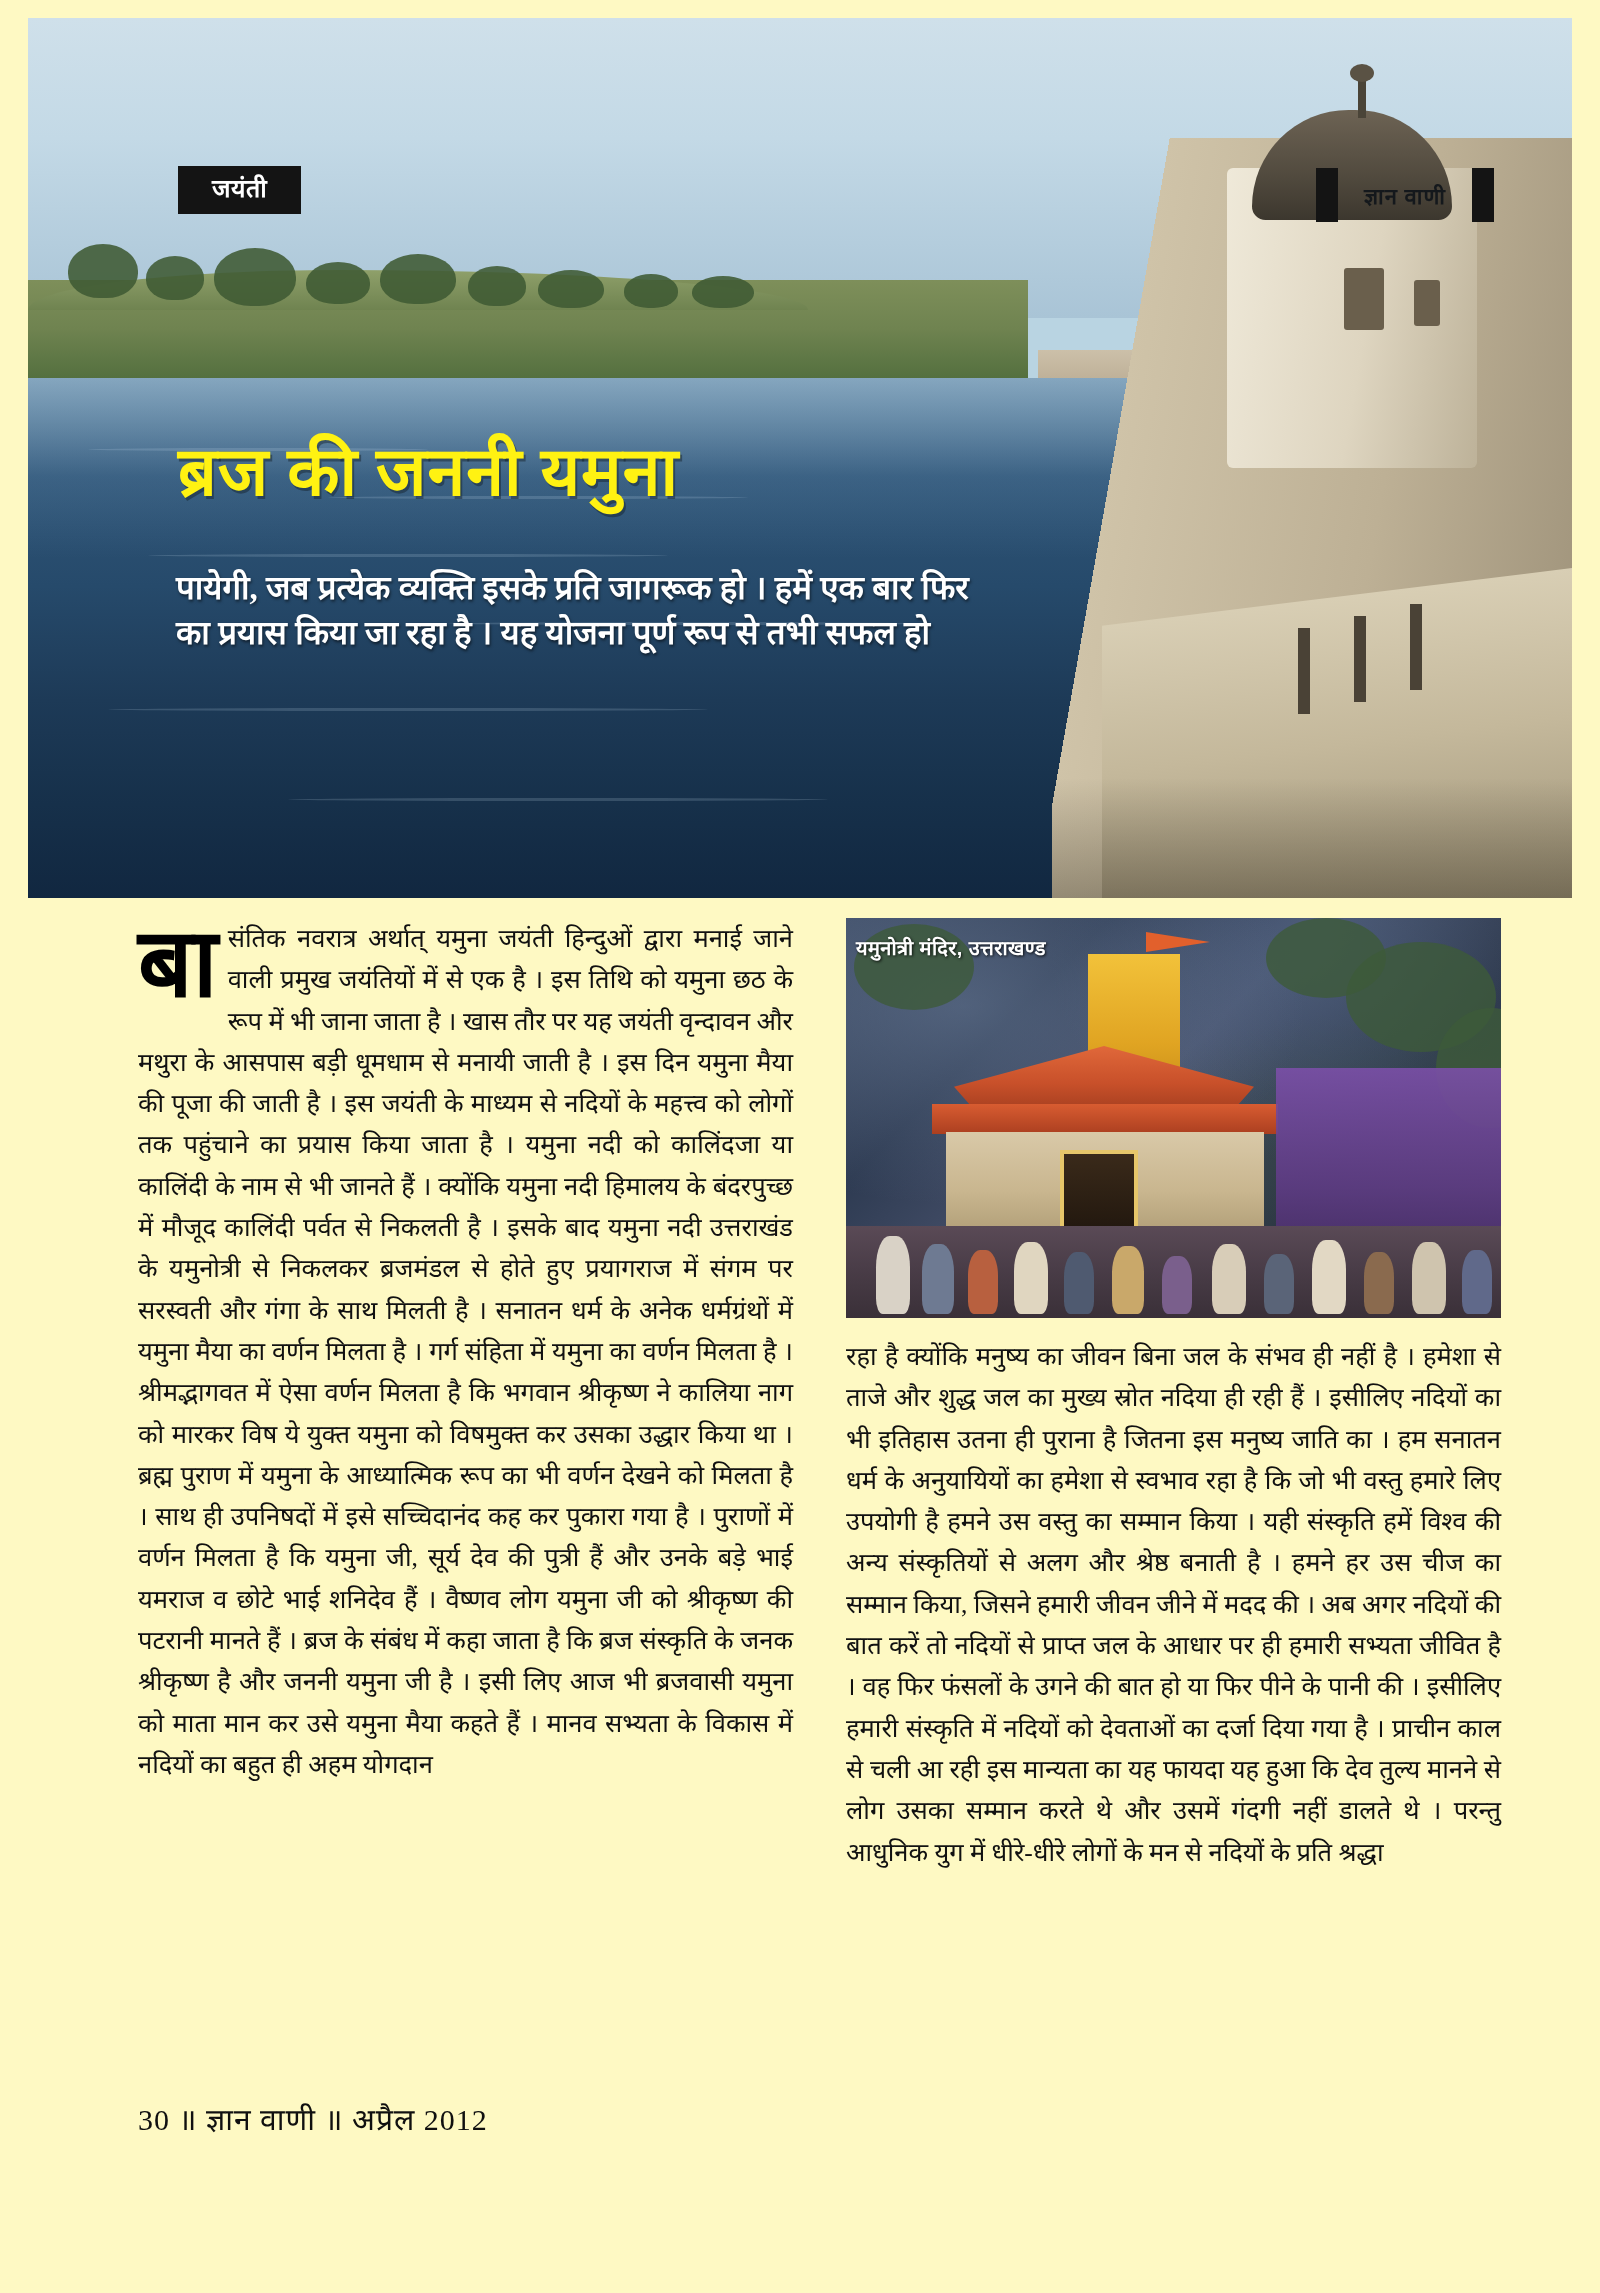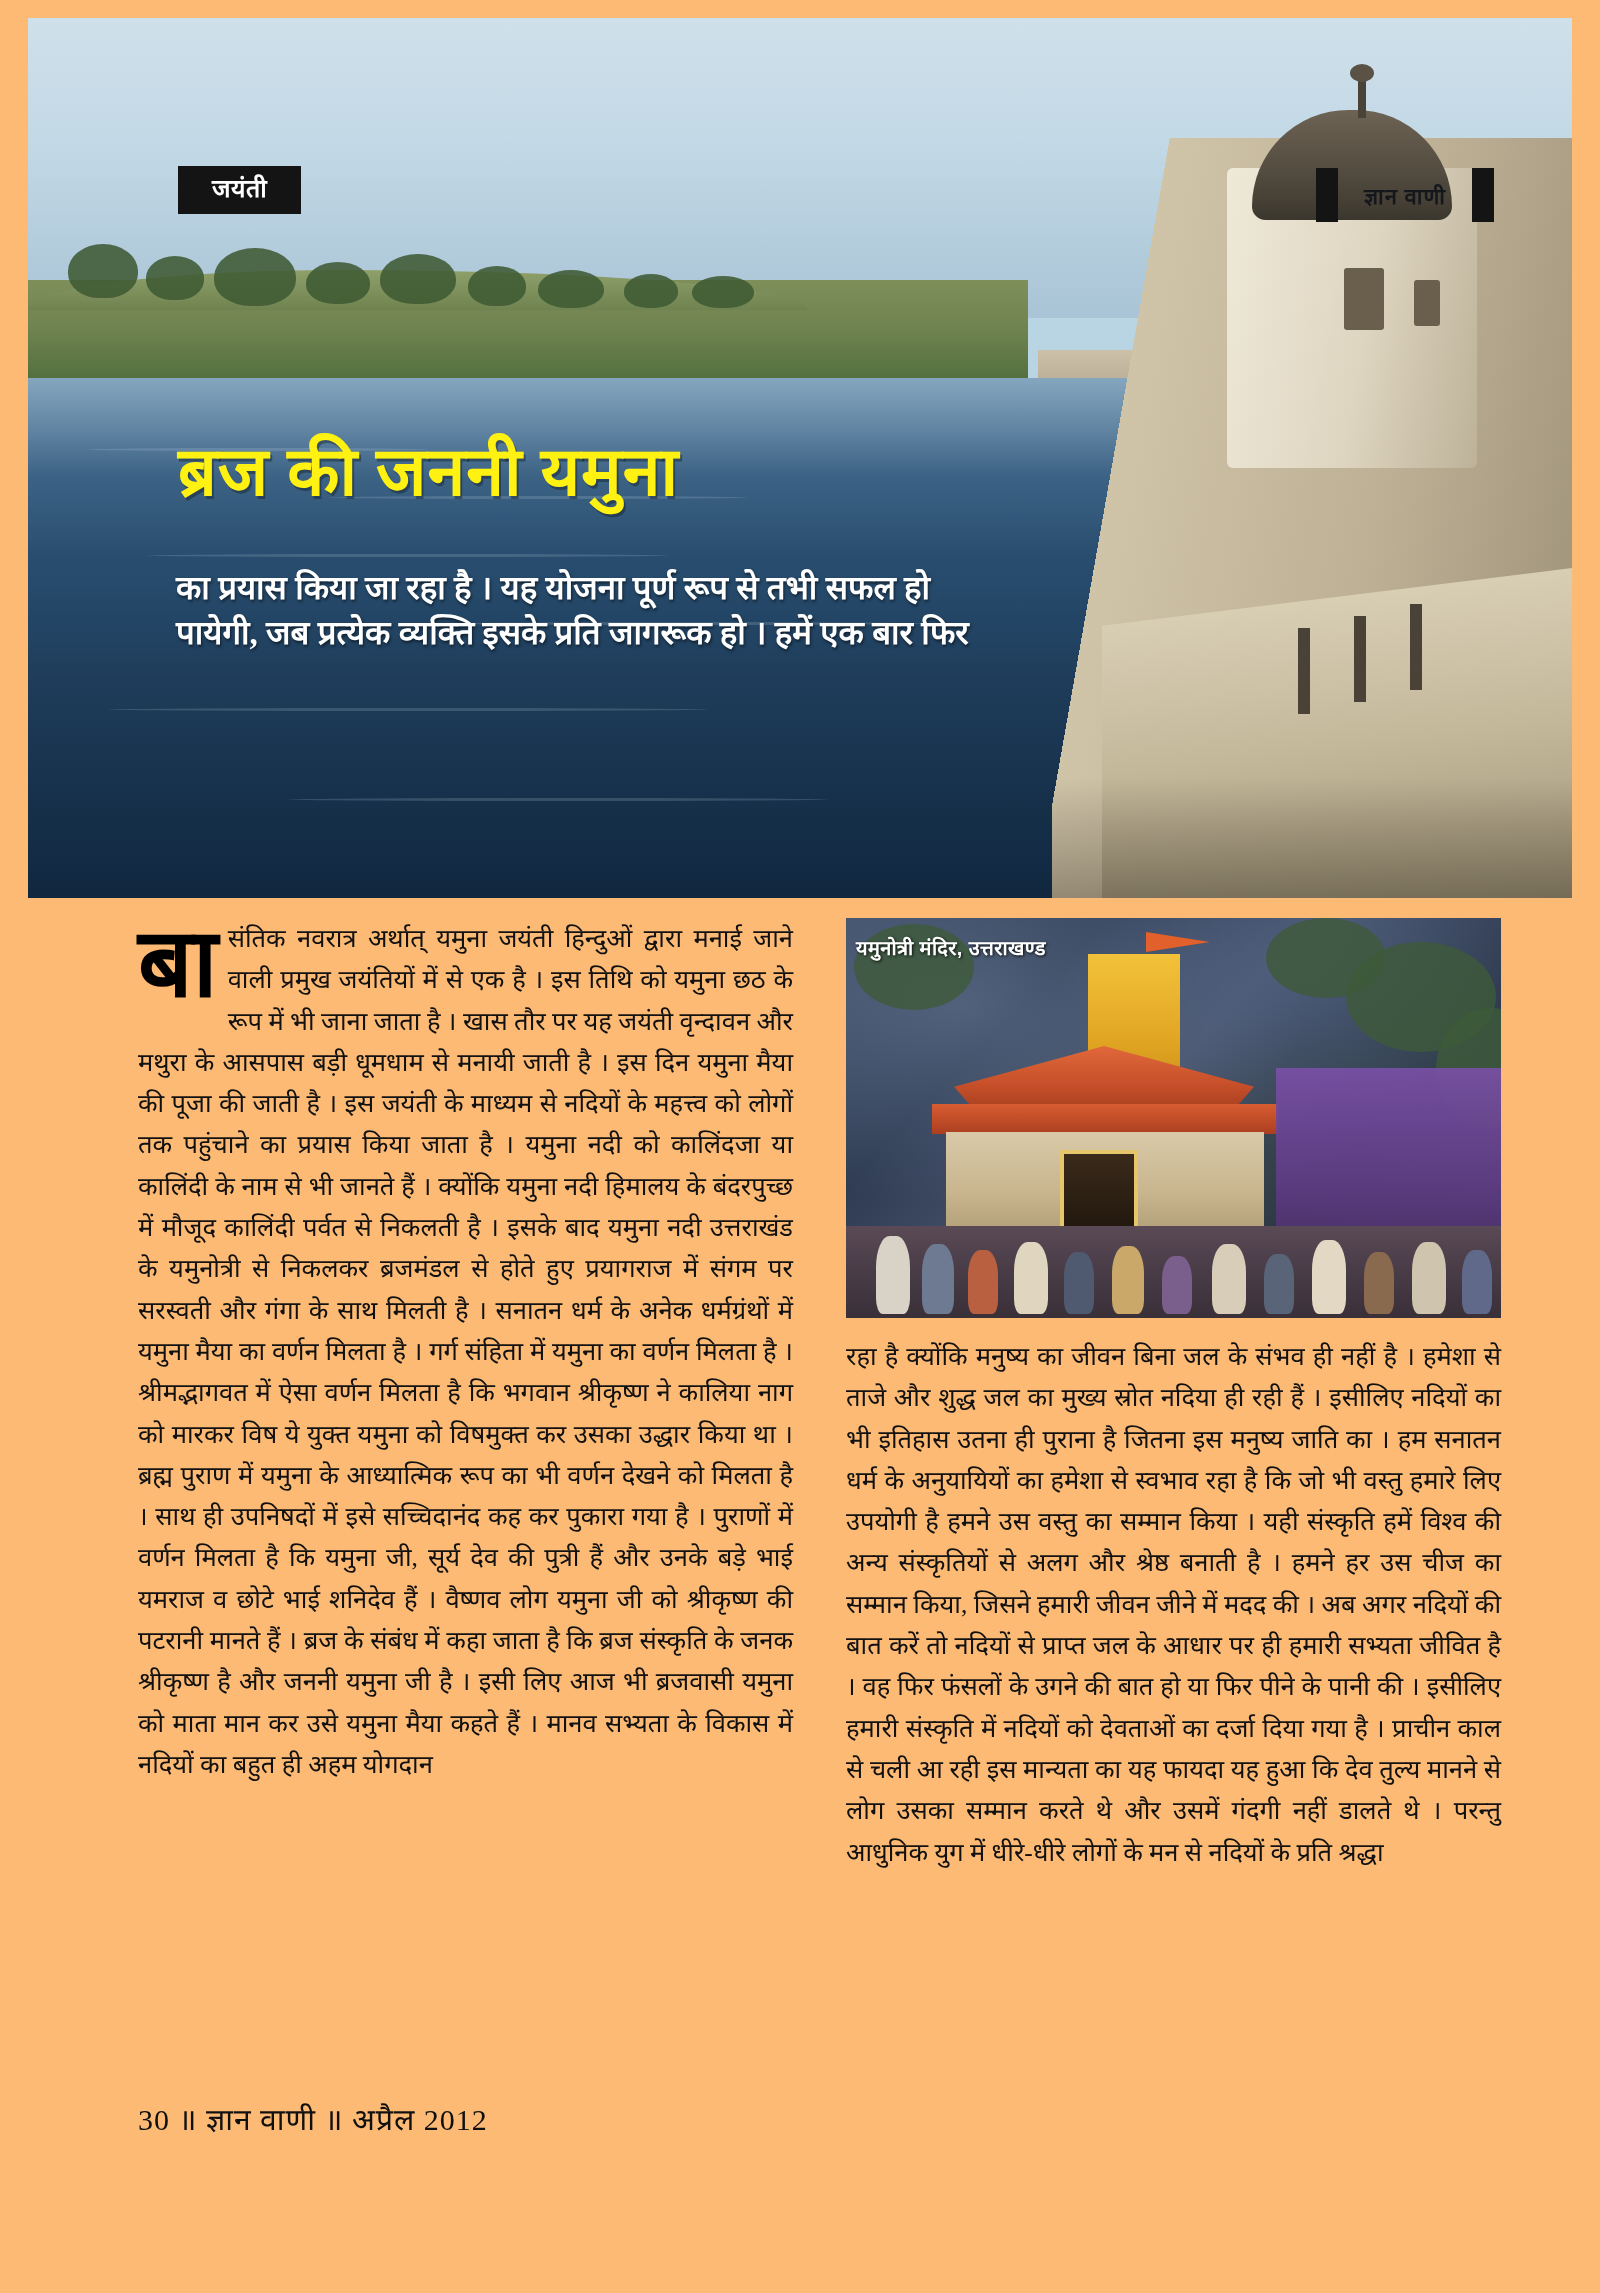--- a/index.html
+++ b/index.html
@@ -9,21 +9,21 @@
     width: 1600px;
     height: 2293px;
     background: #ffffff;
     font-family: "Liberation Sans", sans-serif;
   }
 
   .page {
     position: relative;
     width: 1600px;
     height: 2293px;
-    background: #fdba74;
+    background: #fef9c3;
     overflow: hidden;
   }
 
   
   .hero {
     position: absolute;
     left: 28px;
     top: 18px;
     width: 1544px;
     height: 880px;
@@ -376,22 +376,22 @@
 
     <div class="brand-wrap">
       <span class="brand-bar"></span>
       <span class="brand-name">ज्ञान वाणी</span>
       <span class="brand-bar"></span>
     </div>
 
     <div class="hero-headline">ब्रज की जननी यमुना</div>
 
     <div class="hero-body">
+      <p>पायेगी, जब प्रत्येक व्यक्ति इसके प्रति जागरूक हो । हमें एक बार फिर</p>
       <p>का प्रयास किया जा रहा है । यह योजना पूर्ण रूप से तभी सफल हो</p>
-      <p>पायेगी, जब प्रत्येक व्यक्ति इसके प्रति जागरूक हो । हमें एक बार फिर</p>
     </div>
   </div>
 
   <div class="content">
 
     <div class="col col-left">
       <span class="dropcap">बा</span>
       <p>संतिक नवरात्र अर्थात् यमुना जयंती हिन्दुओं द्वारा मनाई जाने वाली प्रमुख जयंतियों में से एक है । इस तिथि को यमुना छठ के रूप में भी जाना जाता है । खास तौर पर यह जयंती वृन्दावन और मथुरा के आसपास बड़ी धूमधाम से मनायी जाती है । इस दिन यमुना मैया की पूजा की जाती है । इस जयंती के माध्यम से नदियों के महत्त्व को लोगों तक पहुंचाने का प्रयास किया जाता है । यमुना नदी को कालिंदजा या कालिंदी के नाम से भी जानते हैं । क्योंकि यमुना नदी हिमालय के बंदरपुच्छ में मौजूद कालिंदी पर्वत से निकलती है । इसके बाद यमुना नदी उत्तराखंड के यमुनोत्री से निकलकर ब्रजमंडल से होते हुए प्रयागराज में संगम पर सरस्वती और गंगा के साथ मिलती है । सनातन धर्म के अनेक धर्मग्रंथों में यमुना मैया का वर्णन मिलता है । गर्ग संहिता में यमुना का वर्णन मिलता है । श्रीमद्भागवत में ऐसा वर्णन मिलता है कि भगवान श्रीकृष्ण ने कालिया नाग को मारकर विष ये युक्त यमुना को विषमुक्त कर उसका उद्धार किया था । ब्रह्म पुराण में यमुना के आध्यात्मिक रूप का भी वर्णन देखने को मिलता है । साथ ही उपनिषदों में इसे सच्चिदानंद कह कर पुकारा गया है । पुराणों में वर्णन मिलता है कि यमुना जी, सूर्य देव की पुत्री हैं और उनके बड़े भाई यमराज व छोटे भाई शनिदेव हैं । वैष्णव लोग यमुना जी को श्रीकृष्ण की पटरानी मानते हैं । ब्रज के संबंध में कहा जाता है कि ब्रज संस्कृति के जनक श्रीकृष्ण है और जननी यमुना जी है । इसी लिए आज भी ब्रजवासी यमुना को माता मान कर उसे यमुना मैया कहते हैं । मानव सभ्यता के विकास में नदियों का बहुत ही अहम योगदान</p>
     </div>
 

